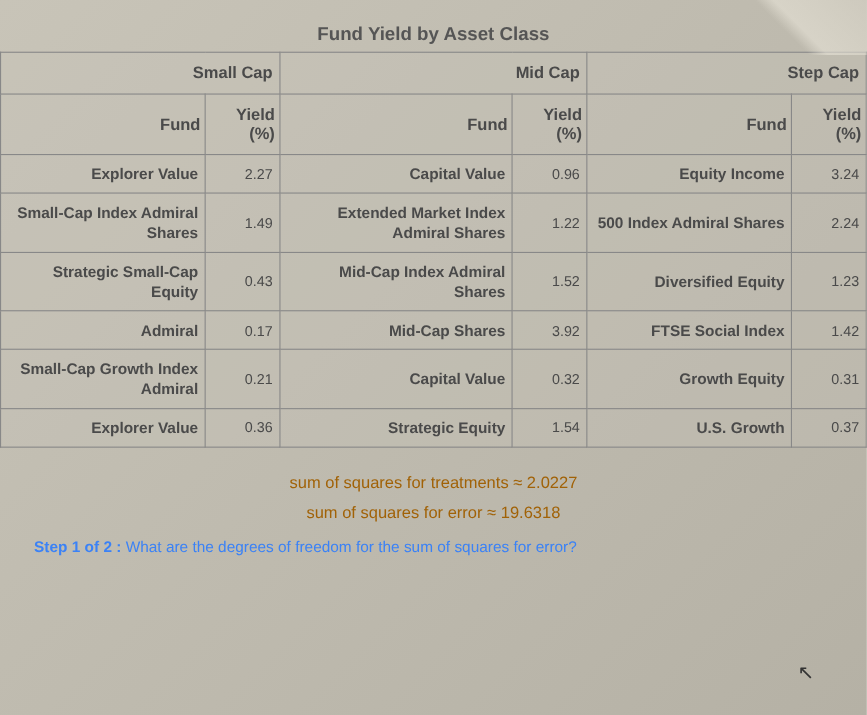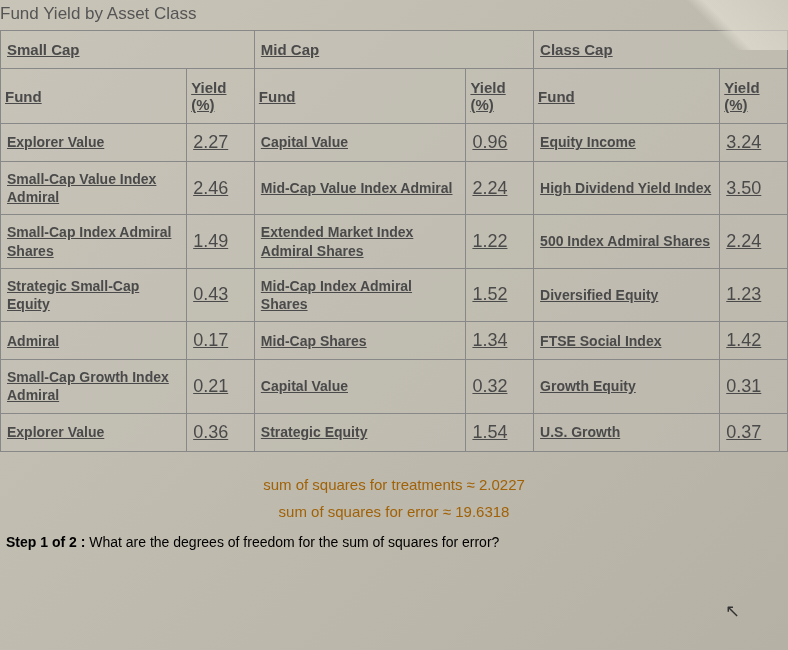--- a/index.html
+++ b/index.html
@@ -19,73 +19,73 @@
       width: 120px;
       height: 50px;
       background: linear-gradient(225deg, #d8d4c8 0%, #e8e4d8 50%, transparent 60%);
       opacity: 0.6;
       z-index: 10;
     }
     .container {
       padding: 0;
     }
     .title {
+      text-align: center;
       font-size: 17px;
-      font-weight: 400;
-      padding: 4px 0 6px;
+      font-weight: 700;
+      padding: 21px 0 6px;
       color: #555;
     }
     table {
       width: 100%;
       border-collapse: collapse;
       background: rgba(200, 196, 184, 0.3);
     }
     th, td {
       border: 1px solid #888;
       padding: 8px 6px;
-      text-align: left;
+      text-align: right;
       font-size: 14px;
       color: #4a4a4a;
       vertical-align: middle;
-      text-decoration: underline;
     }
     th.section-header {
       font-weight: 600;
       font-size: 15px;
       padding: 10px 6px;
     }
     th.col-header {
       font-weight: 600;
       font-size: 15px;
       padding: 10px 4px;
     }
     td {
       font-weight: 500;
     }
     td.fund-name {
       font-weight: 600;
       line-height: 1.3;
     }
     td.yield-val {
-      font-size: 18px;
+      font-size: 13px;
     }
     .stats {
       text-align: center;
       margin-top: 24px;
       font-size: 15px;
       color: #a16207;
     }
     .stats-line {
       margin-bottom: 10px;
     }
     .step {
       font-size: 14px;
-      color: #000000;
+      color: #3b82f6;
       margin-top: 14px;
-      padding-left: 6px;
+      padding-left: 31px;
     }
     .step-bold {
       font-weight: 700;
     }
     .cursor {
       position: absolute;
       bottom: 28px;
       right: 48px;
       font-size: 18px;
       color: #333;
@@ -98,47 +98,39 @@
 <div class="page-curl"></div>
 
 <div class="container">
   <div class="title">Fund Yield by Asset Class</div>
 
   <table>
     <thead>
       <tr>
         <th class="section-header" colspan="2">Small Cap</th>
         <th class="section-header" colspan="2">Mid Cap</th>
-        <th class="section-header" colspan="2">Class Cap</th>
+        <th class="section-header" colspan="2">Step Cap</th>
       </tr>
       <tr>
         <th class="col-header" style="width:22%">Fund</th>
         <th class="col-header" style="width:8%">Yield (%)</th>
         <th class="col-header" style="width:25%">Fund</th>
         <th class="col-header" style="width:8%">Yield (%)</th>
         <th class="col-header" style="width:22%">Fund</th>
         <th class="col-header" style="width:8%">Yield (%)</th>
       </tr>
     </thead>
     <tbody>
       <tr>
         <td class="fund-name">Explorer Value</td>
         <td class="yield-val">2.27</td>
         <td class="fund-name">Capital Value</td>
         <td class="yield-val">0.96</td>
         <td class="fund-name">Equity Income</td>
         <td class="yield-val">3.24</td>
-      </tr>
-      <tr>
-        <td class="fund-name">Small-Cap Value Index Admiral</td>
-        <td class="yield-val">2.46</td>
-        <td class="fund-name">Mid-Cap Value Index Admiral</td>
-        <td class="yield-val">2.24</td>
-        <td class="fund-name">High Dividend Yield Index</td>
-        <td class="yield-val">3.50</td>
       </tr>
       <tr>
         <td class="fund-name">Small-Cap Index Admiral Shares</td>
         <td class="yield-val">1.49</td>
         <td class="fund-name">Extended Market Index Admiral Shares</td>
         <td class="yield-val">1.22</td>
         <td class="fund-name">500 Index Admiral Shares</td>
         <td class="yield-val">2.24</td>
       </tr>
       <tr>
@@ -146,21 +138,21 @@
         <td class="yield-val">0.43</td>
         <td class="fund-name">Mid-Cap Index Admiral Shares</td>
         <td class="yield-val">1.52</td>
         <td class="fund-name">Diversified Equity</td>
         <td class="yield-val">1.23</td>
       </tr>
       <tr>
         <td class="fund-name">Admiral</td>
         <td class="yield-val">0.17</td>
         <td class="fund-name">Mid-Cap Shares</td>
-        <td class="yield-val">1.34</td>
+        <td class="yield-val">3.92</td>
         <td class="fund-name">FTSE Social Index</td>
         <td class="yield-val">1.42</td>
       </tr>
       <tr>
         <td class="fund-name">Small-Cap Growth Index Admiral</td>
         <td class="yield-val">0.21</td>
         <td class="fund-name">Capital Value</td>
         <td class="yield-val">0.32</td>
         <td class="fund-name">Growth Equity</td>
         <td class="yield-val">0.31</td>

